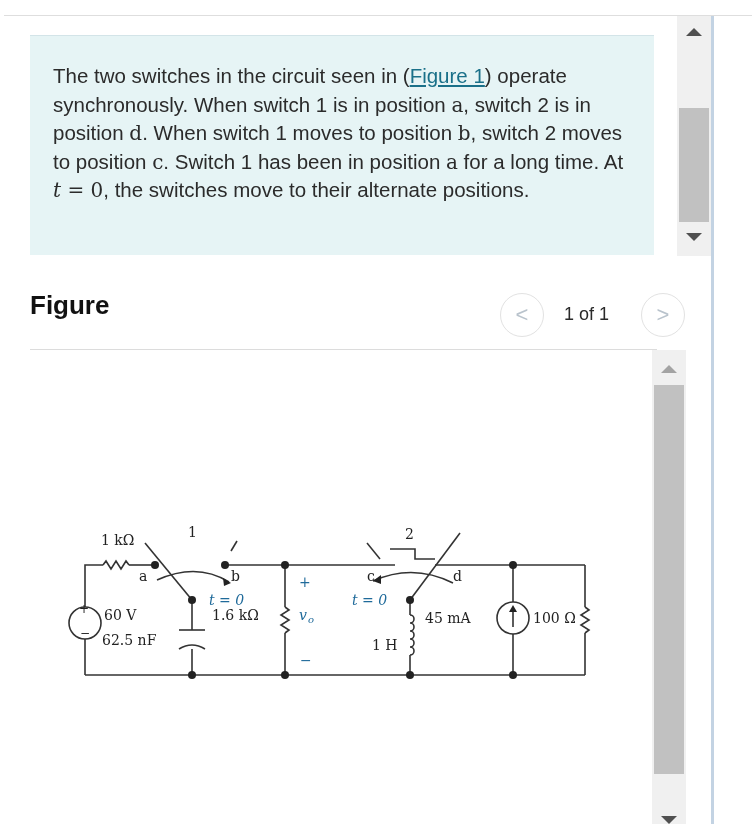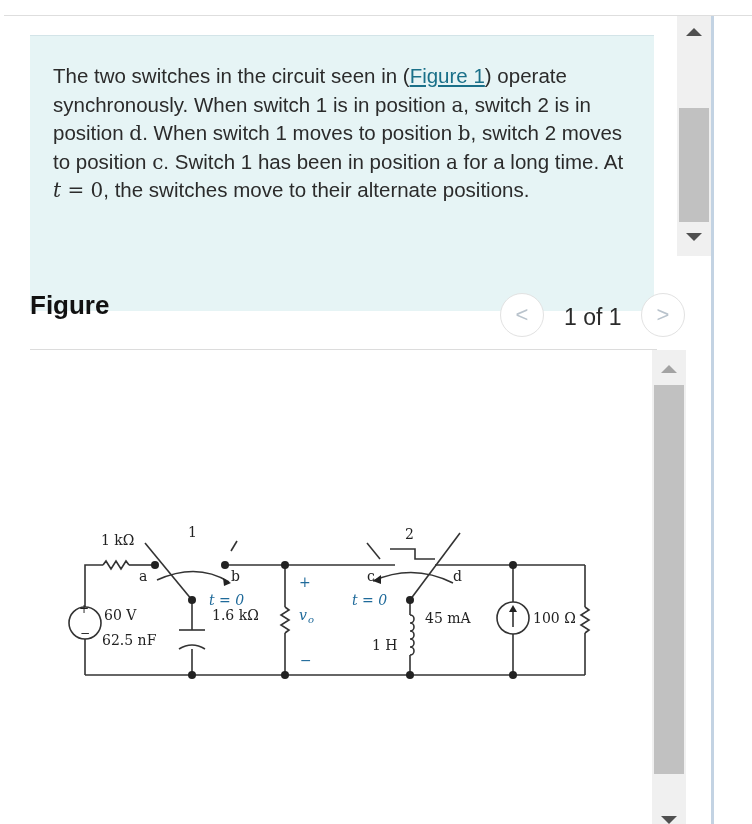--- a/index.html
+++ b/index.html
@@ -11,32 +11,32 @@
   .upper-scroll { position:absolute; left:677px; top:16px; width:34px; height:240px; background:#f0f0f0; }
   .upper-thumb { position:absolute; left:679px; top:108px; width:30px; height:114px; background:#c1c1c1; }
   .arrow-up, .arrow-down { position:absolute; width:0; height:0; border-left:8px solid transparent; border-right:8px solid transparent; }
   .arrow-up { border-bottom:8px solid #505050; }
   .arrow-down { border-top:8px solid #505050; }
   .arrow-up.light { border-bottom-color:#a3a3a3; }
 
   .panel-divider { position:absolute; left:711px; top:16px; width:3px; height:808px; background:#c3d3e3; }
 
   
-  .question-box { position:absolute; left:30px; top:35px; width:624px; height:276px; background:#e6f4f5; border-top:1px solid #d3e4e8; box-sizing:border-box; }
+  .question-box { position:absolute; left:30px; top:35px; width:624px; height:220px; background:#e6f4f5; border-top:1px solid #d3e4e8; box-sizing:border-box; }
   .question-text { position:absolute; left:23px; top:26px; width:580px; font-size:20.5px; line-height:28.6px; color:#2b2b2b; }
   .question-text a { color:#1a7089; text-decoration:underline; }
   .serif { font-family:"DejaVu Serif", serif; font-size:20px; }
   .math-i { font-family:"DejaVu Serif", serif; font-style:italic; font-size:20px; }
 
   
   .figure-title { position:absolute; left:30px; top:290px; font-size:26px; font-weight:bold; color:#111;text-align:right; }
   .pager-prev, .pager-next { position:absolute; top:293px; width:44px; height:44px; border:1.5px solid #e2e2e2; border-radius:50%; box-sizing:border-box; display:flex; align-items:center; justify-content:center; color:#b9c3cc; font-size:22px; background:#fff; }
   .pager-prev { left:500px; }
   .pager-next { left:641px; }
-  .pager-label { position:absolute; left:564px; top:304px; font-size:23px; color:#2a2a2a; }
+  .pager-label { position:absolute; left:564px; top:304px; font-size:18px; color:#2a2a2a; }
   .fig-rule { position:absolute; left:30px; top:349px; width:627px; height:1px; background:#dcdcdc; }
 
   
   .lower-scroll { position:absolute; left:652px; top:350px; width:34px; height:474px; background:#f0f0f0; }
   .lower-thumb { position:absolute; left:654px; top:385px; width:30px; height:389px; background:#c1c1c1; }
 
   .circuit { position:absolute; left:55px; top:515px; }
 </style>
 </head>
 <body>

